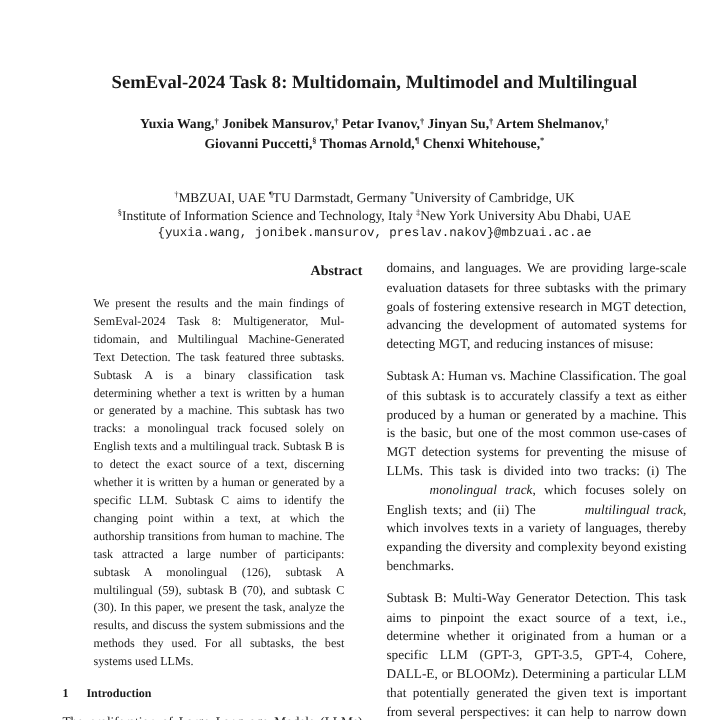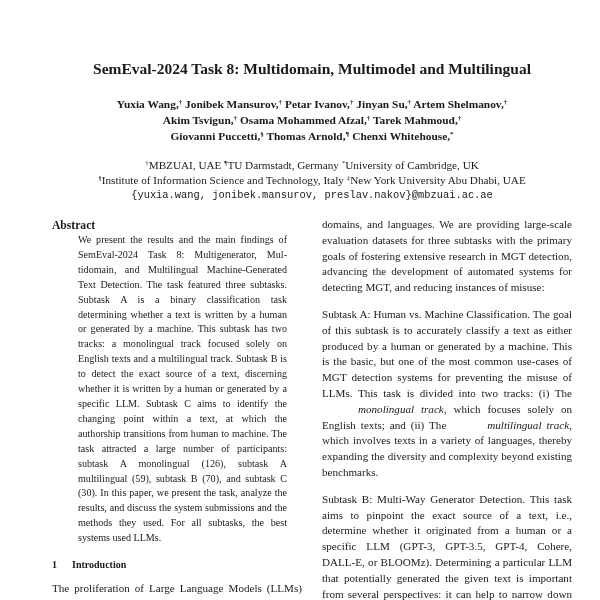--- a/index.html
+++ b/index.html
@@ -5,21 +5,21 @@
   html, body { margin: 0; padding: 0; background: #ffffff; }
   body { width: 600px; height: 600px; overflow: hidden; position: relative; font-family: "Liberation Serif", serif; color: #1a1a1a; }
   .page { position: absolute; left: 12px; top: 0; width: 600px; height: 600px; overflow: hidden; }
   .title { position: absolute; top: 60px; left: 40px; width: 520px; text-align: center; font-weight: bold; font-size: 15.5px; line-height: 18px; }
   .authors { position: absolute; top: 96px; left: 40px; width: 520px; text-align: center; font-weight: bold; font-size: 11.4px; line-height: 16px; }
   .affil { position: absolute; top: 158px; left: 30px; width: 540px; text-align: center; font-size: 11.2px; line-height: 15px; }
   .email { font-family: "Liberation Mono", monospace; font-size: 10.4px; }
   sup { font-size: 7px; line-height: 0; vertical-align: 4px; }
   .col-left { position: absolute; top: 219px; left: 40px; width: 250px; }
   .col-right { position: absolute; top: 217px; left: 310px; width: 250px; }
-  .abs-head { text-align: left; font-weight: bold; font-size: 11.6px; line-height: 14px; }
+  .abs-head { text-align: right; font-weight: bold; font-size: 11.6px; line-height: 14px; margin-bottom: 14px; }
   .abs-body { margin: 0 15px 0 26px; font-size: 10.1px; line-height: 14.9px; text-align: justify; hyphens: manual; }
   .sec-head { font-weight: bold; font-size: 10px; line-height: 14px; margin-top: 12px; margin-bottom: 9px; }
   .sec-head .num { display: inline-block; width: 20px; }
   .body { font-size: 11.1px; line-height: 15.8px; text-align: justify; }
   .para { margin: 0 0 11px 0; font-size: 11.1px; line-height: 15.8px; text-align: justify; }
   .para b { font-weight: normal; }
   .para i { font-style: italic; margin-left: 36px; }
 </style>
 </head>
 <body>
@@ -30,25 +30,20 @@
     <div>SemEval-2024 Task 8: Multidomain, Multimodel and Multilingual</div>
   </div>
 
   <div class="authors">
     <div>
       <span>Yuxia Wang,</span><sup>†</sup>
       <span>Jonibek Mansurov,</span><sup>†</sup>
       <span>Petar Ivanov,</span><sup>†</sup>
       <span>Jinyan Su,</span><sup>†</sup>
       <span>Artem Shelmanov,</span><sup>†</sup>
-    </div>
-    <div>
-      <span>Akim Tsvigun,</span><sup>†</sup>
-      <span>Osama Mohammed Afzal,</span><sup>†</sup>
-      <span>Tarek Mahmoud,</span><sup>†</sup>
     </div>
     <div>
       <span>Giovanni Puccetti,</span><sup>§</sup>
       <span>Thomas Arnold,</span><sup>¶</sup>
       <span>Chenxi Whitehouse,</span><sup>*</sup>
     </div>
   </div>
 
   <div class="affil">
     <div>

